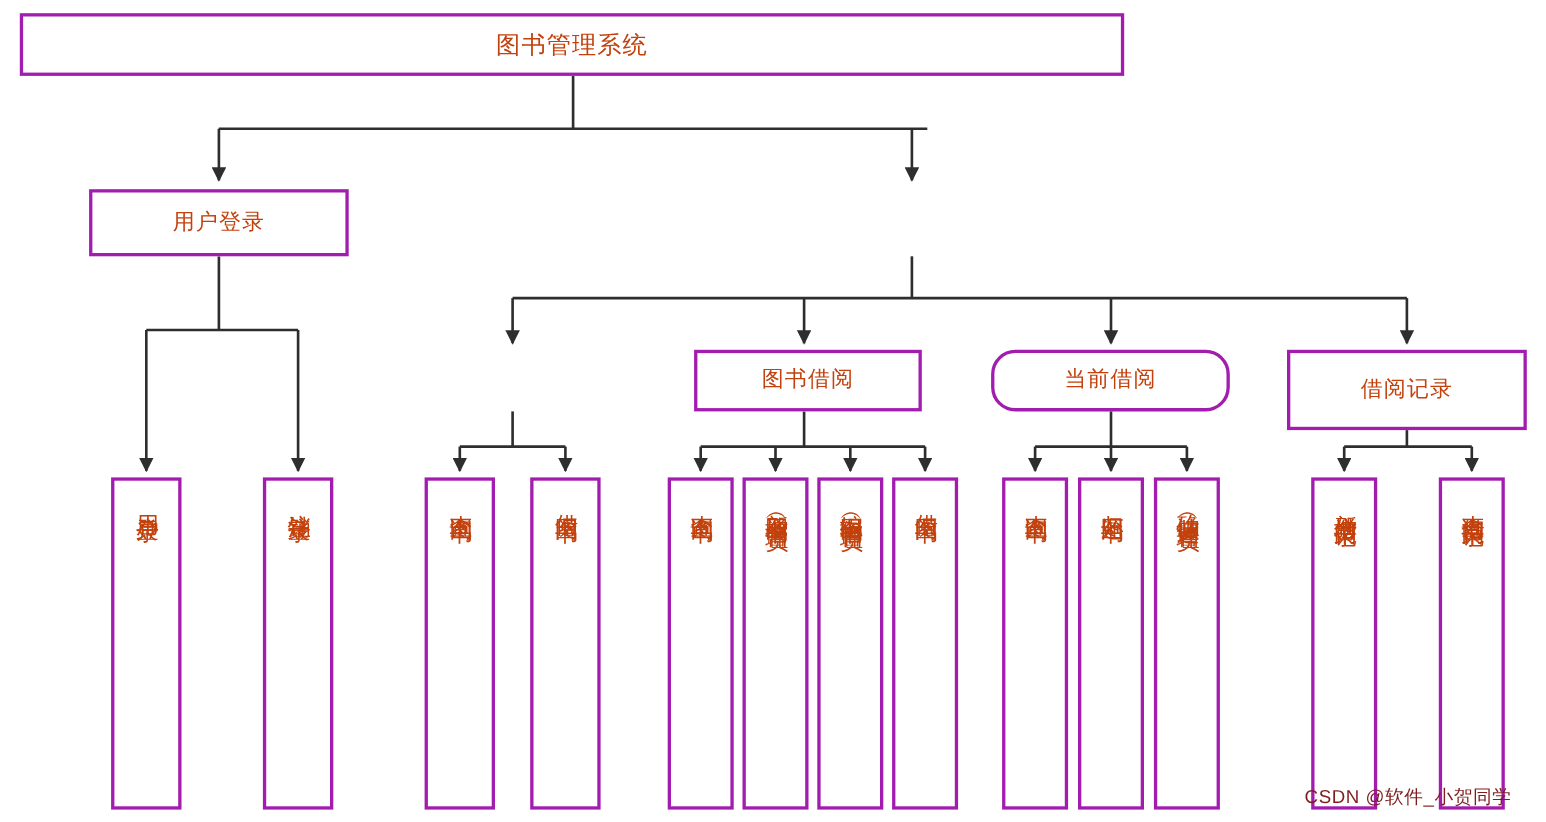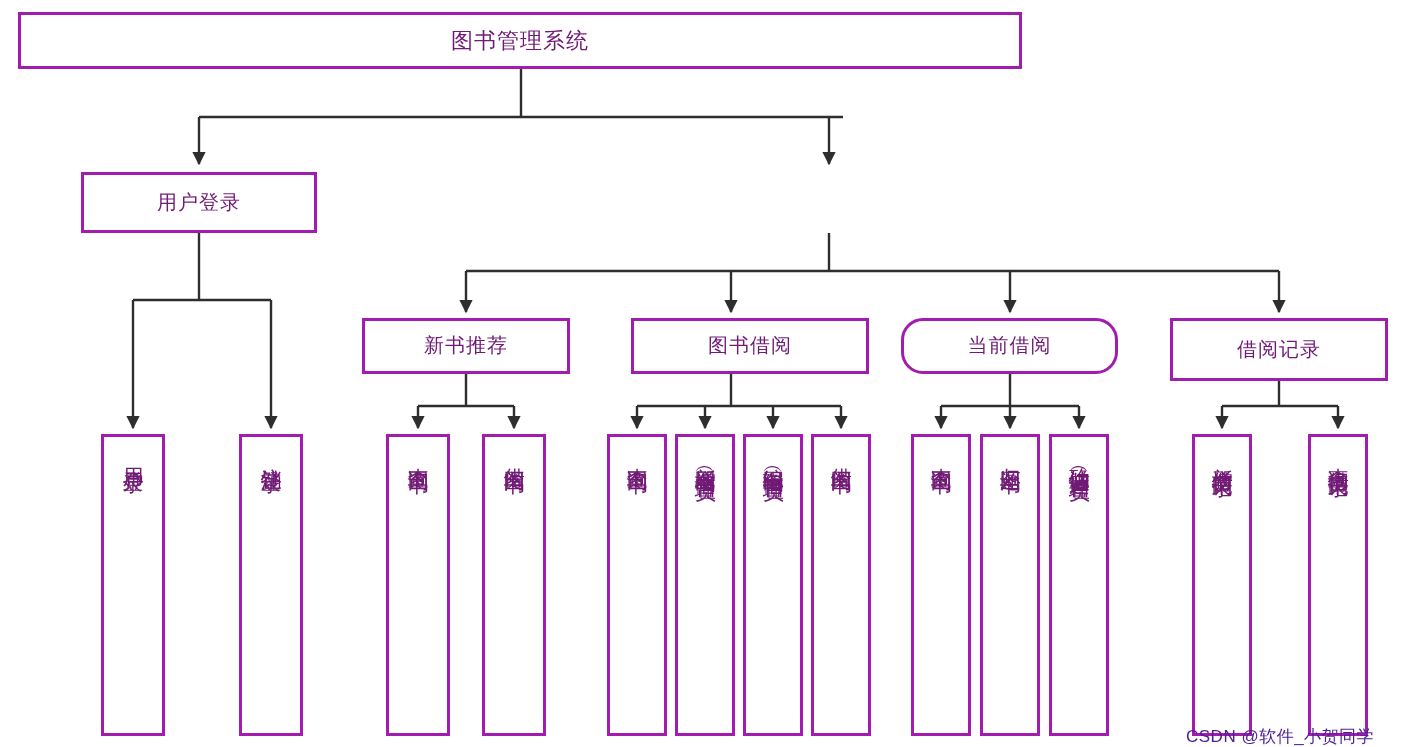--- a/index.html
+++ b/index.html
@@ -25,21 +25,21 @@
     pointer-events: none;
   }
   .node {
     position: absolute;
     box-sizing: border-box;
     border: 3px solid #a21caf;
     background: #ffffff;
     display: flex;
     align-items: center;
     justify-content: center;
-    color: #701a75;
+    color: #c2410c;
   }
   .node .label {
     display: block;
     text-align: center;
     line-height: 1.18;
     letter-spacing: 1px;
   }
   
   .level-root {
     border-width: 3px;
@@ -64,24 +64,23 @@
     font-size: 21px;
     line-height: 1.06;
     letter-spacing: 2px;
     white-space: nowrap;
   }
   .watermark {
     position: absolute;
     left: 1186px;
     top: 713px;
     font-size: 17px;
-    color: #4c1d95;
+    color: #7f1d1d;
     white-space: nowrap;
     letter-spacing: 0.5px;
-    margin-top: 12px;
   }
 </style>
 </head>
 <body>
 
 <div id="canvas">
 
   <svg id="wires" viewBox="0 0 1405 747" xmlns="http://www.w3.org/2000/svg">
     <defs>
       <marker id="arrow" viewBox="0 0 10 10" refX="9" refY="5" markerWidth="5.5" markerHeight="5.5" orient="auto-start-reverse">
@@ -135,33 +134,30 @@
 
   <div class="node level-root" style="left:18px; top:12px; width:1004px; height:57px;">
     <span class="label">图书管理系统</span>
   </div>
 
   <div class="node level-1" style="left:81px; top:172px; width:236px; height:61px;">
     <span class="label">用户登录</span>
   </div>
 
 
-  <div class="node level-2" style="left:362px; top:318px; width:208px; height:56px;">
-    <span class="label">新书推荐</span>
-  </div>
-
-  <div class="node level-2" style="left:631px; top:318px; width:238px; height:56px;">
+
+  <div class="node level-2" style="left:631px; top:318px; width:207px; height:56px;">
     <span class="label">图书借阅</span>
   </div>
 
   <div class="node level-2" style="left:901px; top:318px; width:217px; height:56px;border-radius:22px;">
     <span class="label">当前借阅</span>
   </div>
 
-  <div class="node level-2" style="left:1170px; top:318px; width:218px; height:63px;">
+  <div class="node level-2" style="left:1170px; top:318px; width:218px; height:73px;">
     <span class="label">借阅记录</span>
   </div>
 
   <div class="node leaf" style="left:101px; top:434px; width:64px; height:302px;">
     <span class="label">用户登录</span>
   </div>
 
   <div class="node leaf" style="left:239px; top:434px; width:64px; height:302px;">
     <span class="label">注销登录</span>
   </div>

